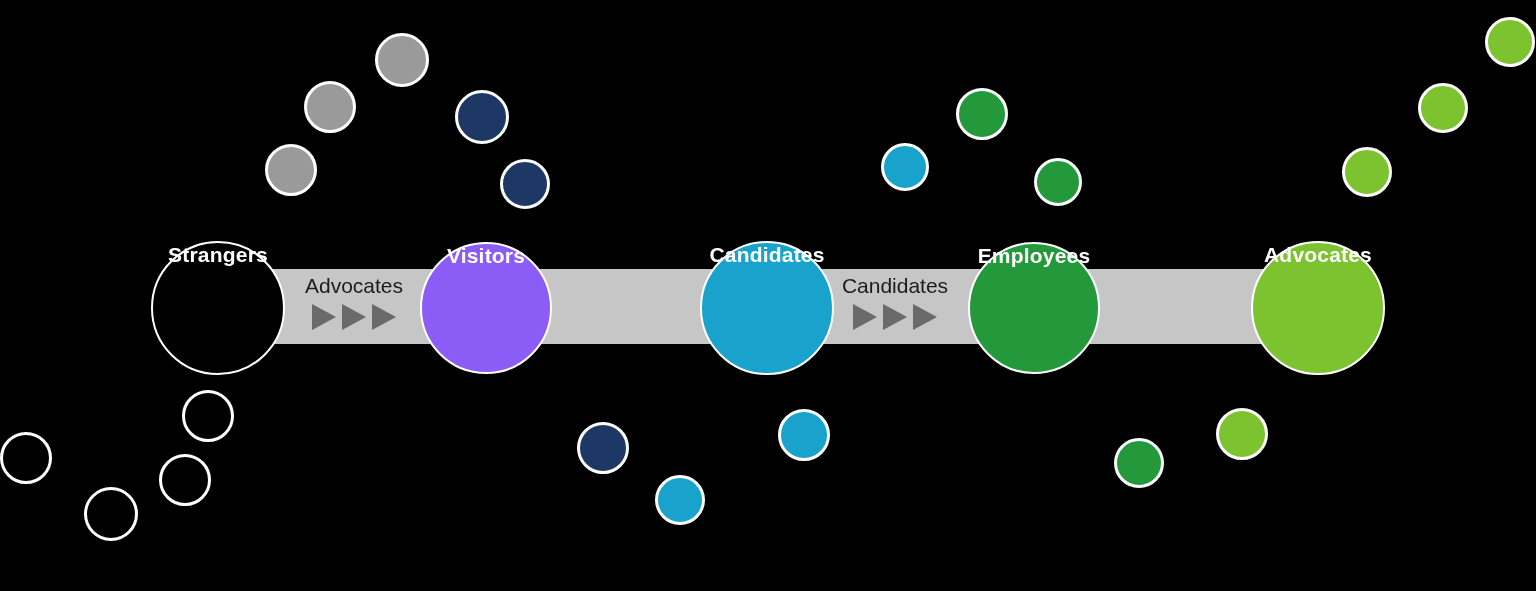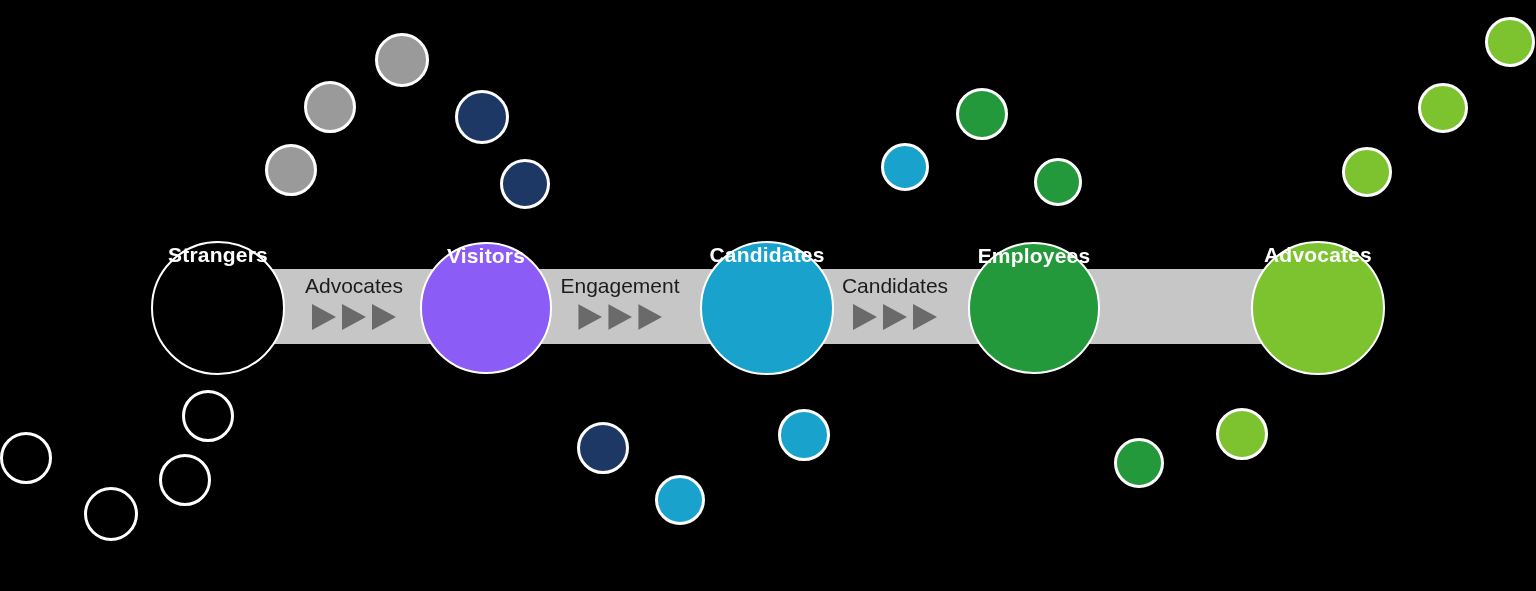--- a/index.html
+++ b/index.html
@@ -94,28 +94,20 @@
     <div class="circle scatter-dot" style="left: 1114px; top: 438px; width: 50px; height: 50px; background: rgb(35, 153, 59);"></div>
     <div class="circle scatter-dot" style="left: 1216px; top: 408px; width: 52px; height: 52px; background: rgb(124, 195, 47);"></div>
     <div class="transition" style="left: 354px; top: 275px;">
       <div class="transition-label" style="color: rgb(28, 28, 28);">Advocates</div>
       <div class="arrow-group">
         <div class="arrow-right-icon" style="background: rgb(106, 106, 106);"></div>
         <div class="arrow-right-icon" style="background: rgb(106, 106, 106);"></div>
         <div class="arrow-right-icon" style="background: rgb(106, 106, 106);"></div>
       </div>
     </div>
-    <div class="transition" style="left: 620px; top: 275px;">
-      <div class="transition-label" style="color: rgb(28, 28, 28);">Engagement</div>
-      <div class="arrow-group">
-        <div class="arrow-right-icon" style="background: rgb(106, 106, 106);"></div>
-        <div class="arrow-right-icon" style="background: rgb(106, 106, 106);"></div>
-        <div class="arrow-right-icon" style="background: rgb(106, 106, 106);"></div>
-      </div>
-    </div>
     <div class="transition" style="left: 895px; top: 275px;">
       <div class="transition-label" style="color: rgb(28, 28, 28);">Candidates</div>
       <div class="arrow-group">
         <div class="arrow-right-icon" style="background: rgb(106, 106, 106);"></div>
         <div class="arrow-right-icon" style="background: rgb(106, 106, 106);"></div>
         <div class="arrow-right-icon" style="background: rgb(106, 106, 106);"></div>
       </div>
     </div>
     <div class="circle stage-circle" style="left: 151px; top: 241px; width: 134px; height: 134px; background: rgb(0, 0, 0);">
       <span class="stage-label" style="color: rgb(255, 255, 255);">Strangers</span>

